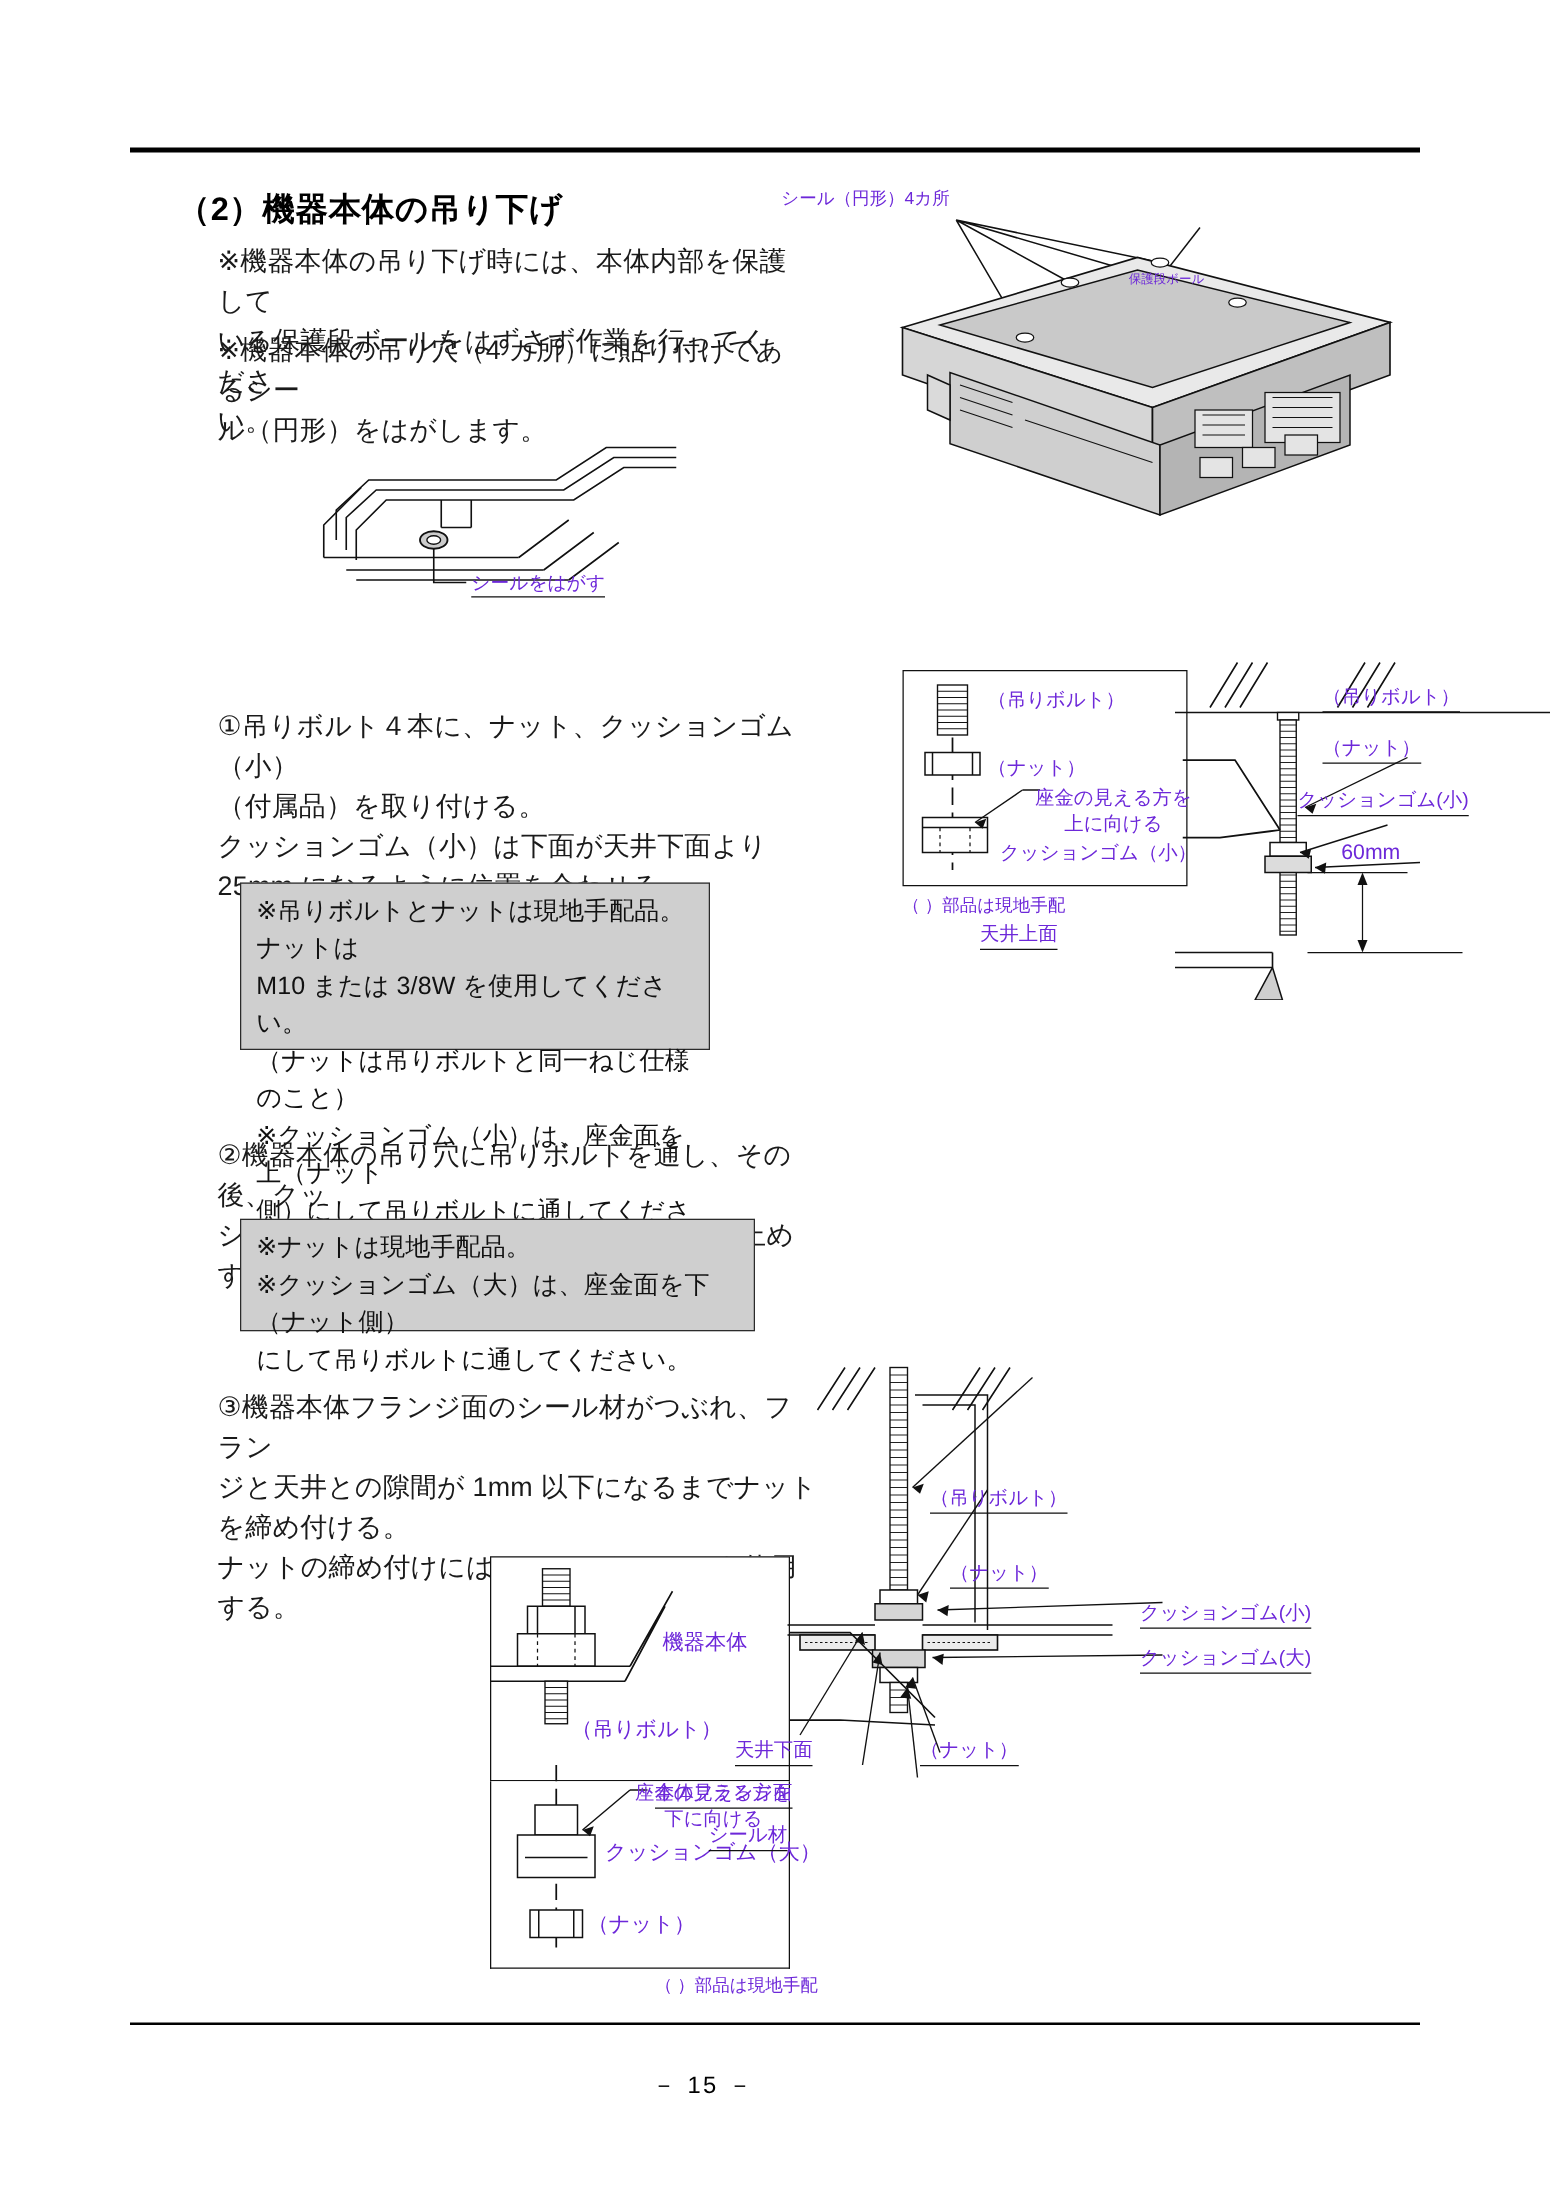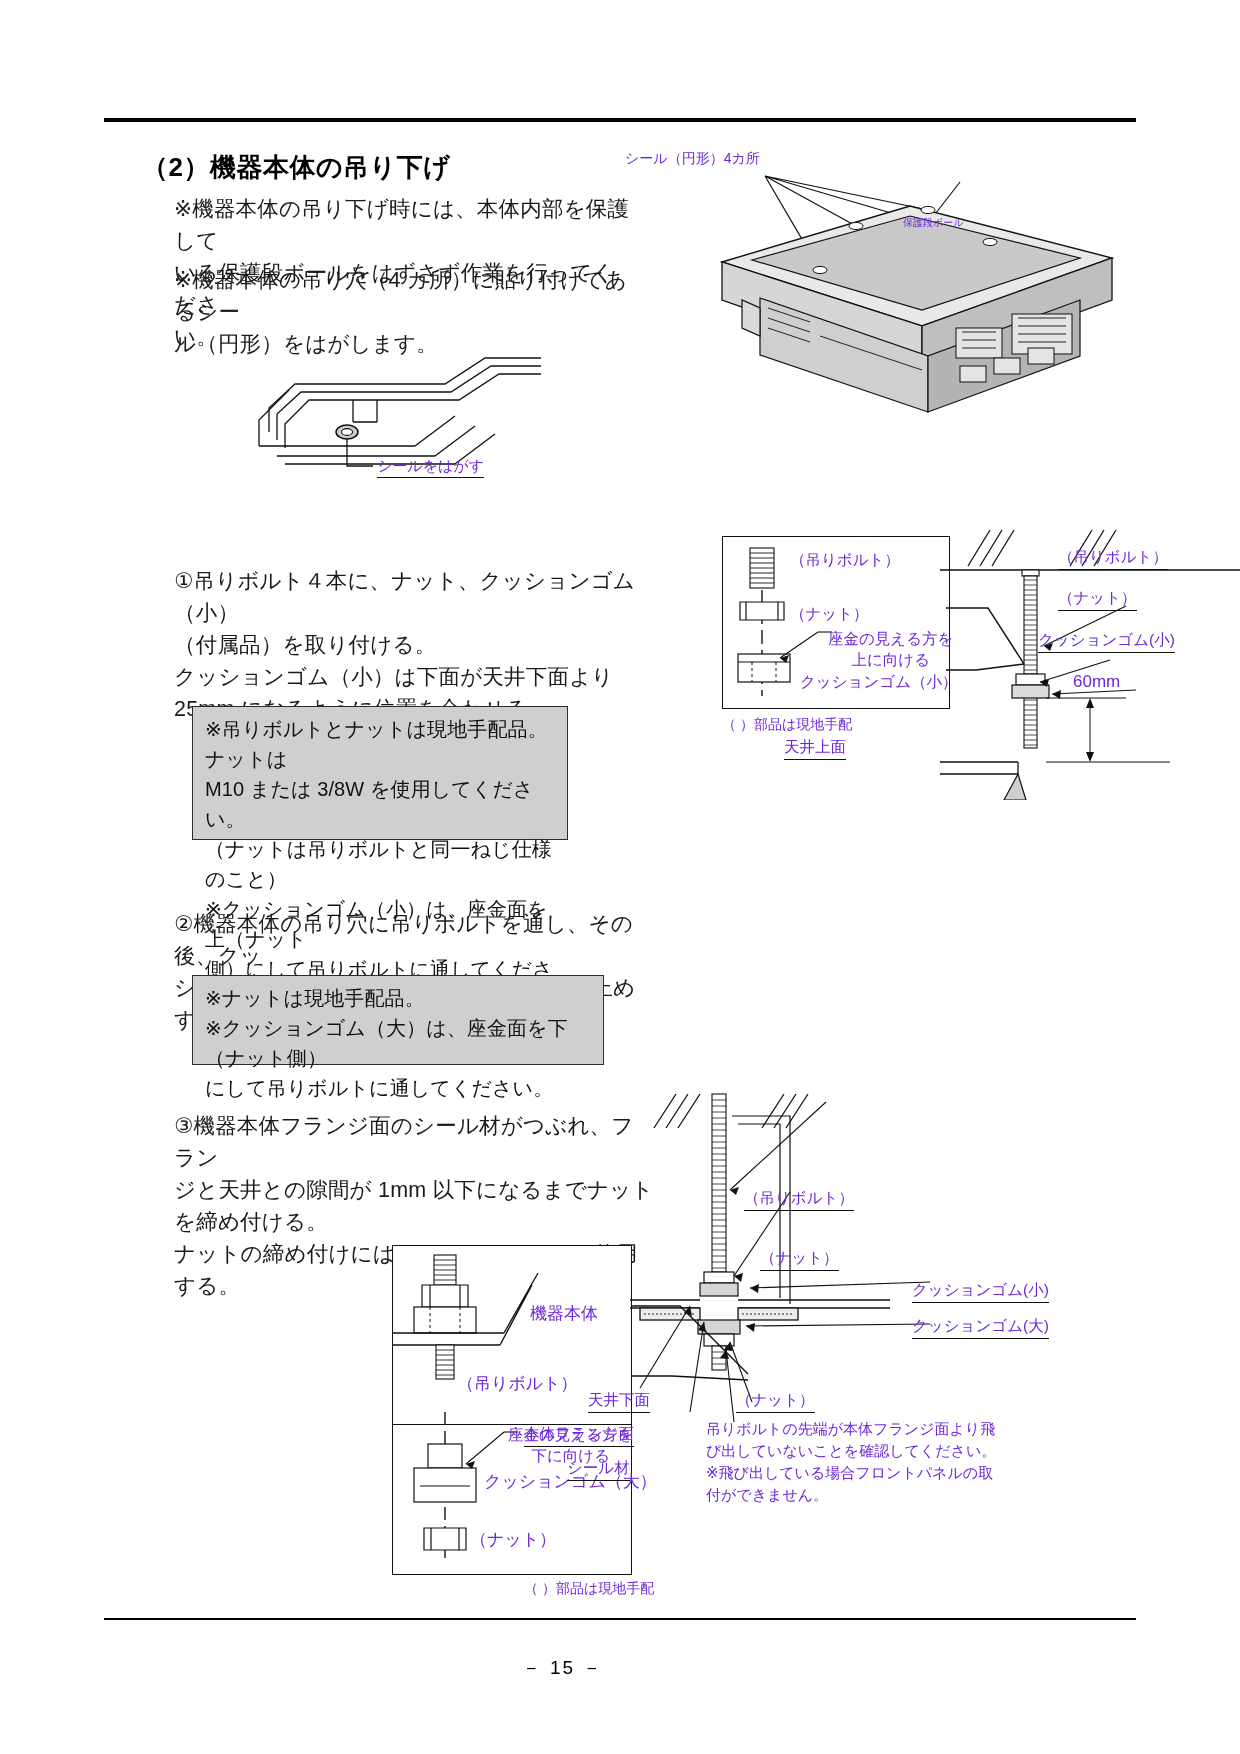--- a/index.html
+++ b/index.html
@@ -457,21 +457,17 @@
   <div class="lbl u" style="left:744px;top:1188px;">（吊りボルト）</div>
   <div class="lbl u" style="left:760px;top:1248px;">（ナット）</div>
   <div class="lbl u" style="left:912px;top:1280px;">クッションゴム(小)</div>
   <div class="lbl u" style="left:912px;top:1316px;">クッションゴム(大)</div>
 
   <div class="lbl u" style="left:588px;top:1390px;">天井下面</div>
   <div class="lbl u" style="left:524px;top:1424px;">本体フランジ面</div>
   <div class="lbl u" style="left:567px;top:1458px;">シール材</div>
   <div class="lbl u" style="left:736px;top:1390px;">（ナット）</div>
 
-  <div class="lbl" style="left:706px;top:1418px;white-space:pre;line-height:22px;font-size:15px;">吊りボルトの先端が本体フランジ面より飛
-び出していないことを確認してください。
-※飛び出している場合フロントパネルの取
-付ができません。</div>
 
   <div class="rule-bottom"></div>
   <div class="pagenum">－ 15 －</div>
 
 </div>
 
 </body></html>

